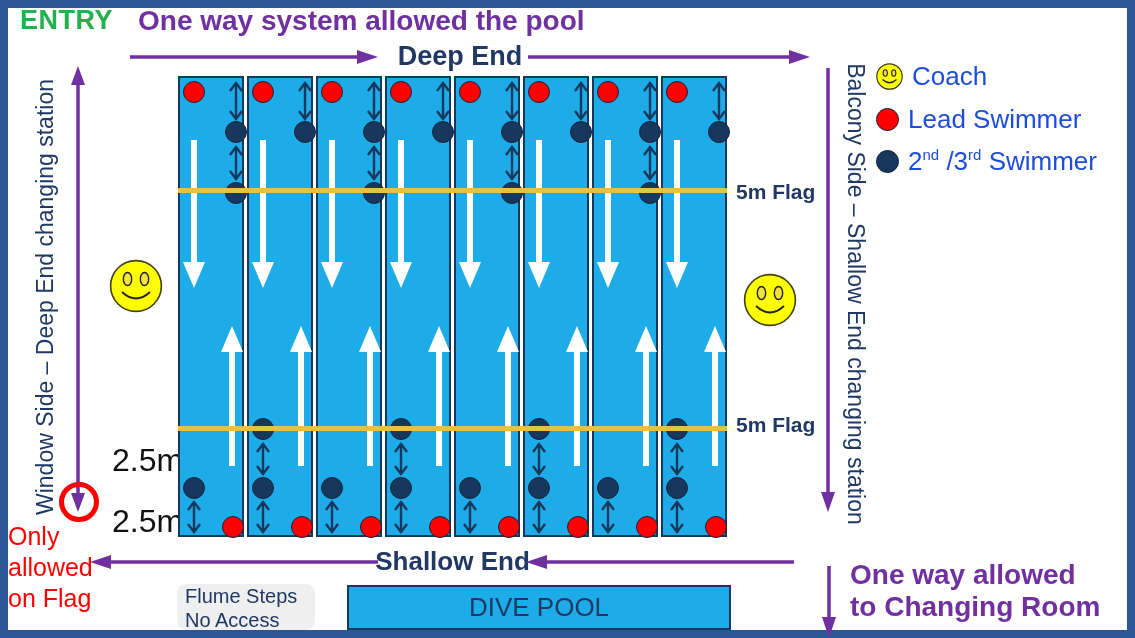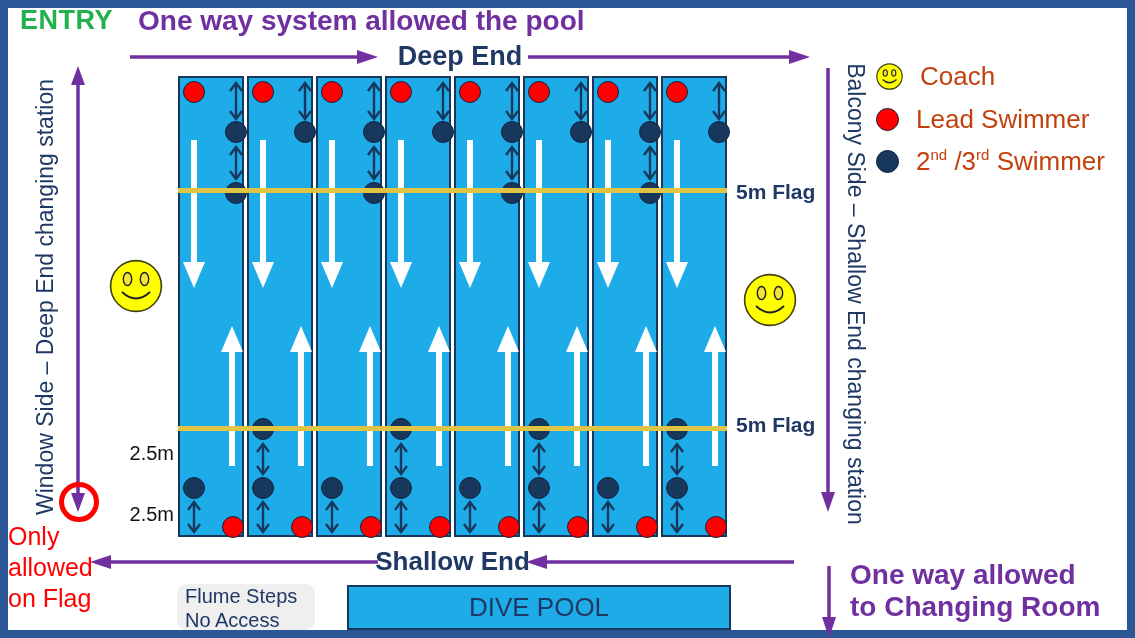--- a/index.html
+++ b/index.html
@@ -10,42 +10,42 @@
   }
   .abs{position:absolute;}
   .entry-title{left:20px;top:5px;font-size:27px;font-weight:bold;color:#22B14C;letter-spacing:.5px;}
   .main-title{left:138px;top:5px;font-size:28px;font-weight:bold;color:#7030A0;}
   .deep-end{left:385px;top:41px;width:150px;text-align:center;font-size:27px;font-weight:bold;color:#1F3864;}
   .shallow-end{left:370px;top:546px;width:165px;text-align:center;font-size:26px;font-weight:bold;color:#1F3864;}
   .rot-label{height:36px;line-height:36px;text-align:center;font-size:23px;color:#1F3864;white-space:nowrap;}
   .window-label{left:-185px;top:279px;width:460px;transform:rotate(-90deg);}
   .balcony-label{left:611px;top:276px;width:490px;transform:rotate(90deg);}
   .flag-label{width:80px;font-size:21px;font-weight:bold;color:#1F3864;z-index:6;}
-  .depth-label{left:112px;width:62px;font-size:20px;color:#111;text-align:right;}
+  .depth-label{left:112px;width:62px;font-size:32px;color:#111;text-align:right;}
   .entry-note{left:8px;top:521px;font-size:25px;color:#FF0000;line-height:31px;z-index:7;}
   .flume-box{left:177px;top:584px;width:138px;height:46px;background:#EFEFEF;z-index:2;border-radius:9px;}
   .flume-box div{margin-left:8px;font-size:20px;line-height:23px;color:#1F3864;margin-top:1px;}
   .dive-pool{left:347px;top:585px;width:384px;height:45px;background:#1EACE8;border:2px solid #17375D;box-sizing:border-box;z-index:2;}
   .dive-pool div{text-align:center;line-height:41px;font-size:26px;color:#1F3864;}
   .changing-note{left:850px;top:559px;font-size:28px;font-weight:bold;color:#7030A0;line-height:32px;z-index:7;}
   .ring{left:59px;top:482px;width:40px;height:40px;border:5px solid #FF0000;border-radius:50%;box-sizing:border-box;z-index:6;}
   .lane{position:absolute;top:76px;width:66px;height:461px;background:#1EACE8;border:2px solid #17375D;box-sizing:border-box;z-index:1;}
   .marker{position:absolute;width:22px;height:22px;border-radius:50%;border:1.5px solid #10233f;box-sizing:border-box;z-index:3;}
   .marker.red{background:#FF0000;}
   .marker.navy{background:#17375D;}
   .qa{position:absolute;z-index:3;line-height:0;}
   .qarrow line,.qarrow polyline{stroke:#17375D;stroke-width:2.4;fill:none;}
   .warrow{position:absolute;z-index:4;line-height:0;}
   .warrow rect,.warrow polygon{fill:#ffffff;}
   .yline{position:absolute;left:178px;width:549px;height:5px;background:#E2C444;z-index:5;}
   .parrow{line-height:0;z-index:2;}
   .parrow line{stroke:#7030A0;stroke-width:3.5;}
   .parrow polygon{fill:#7030A0;}
   .legend-row{position:absolute;left:876px;display:flex;align-items:center;gap:9px;height:30px;z-index:2;}
-  .legend-row .lbl{font-size:26px;color:#c2410c;white-space:nowrap;margin-left:8px;}
+  .legend-row .lbl{font-size:26px;color:#1d4ed8;white-space:nowrap;}
   .legend-row sup{font-size:15px;}
   .lcircle{width:23px;height:23px;border-radius:50%;border:1.5px solid #10233f;box-sizing:border-box;}
   .lcircle.red{background:#FF0000;}
   .lcircle.navy{background:#17375D;}
   .smiley{line-height:0;z-index:2;}
 </style>
 </head>
 <body>
 
 <div id="app">

